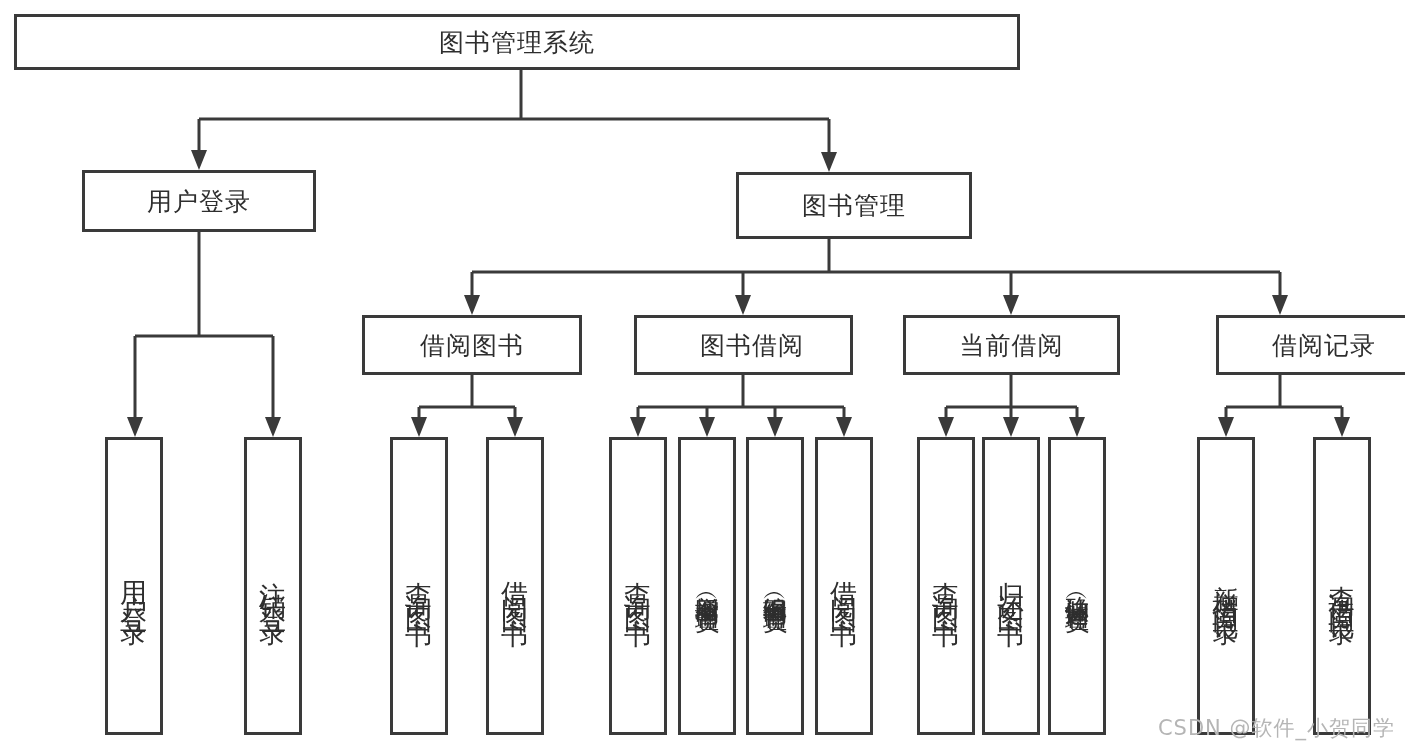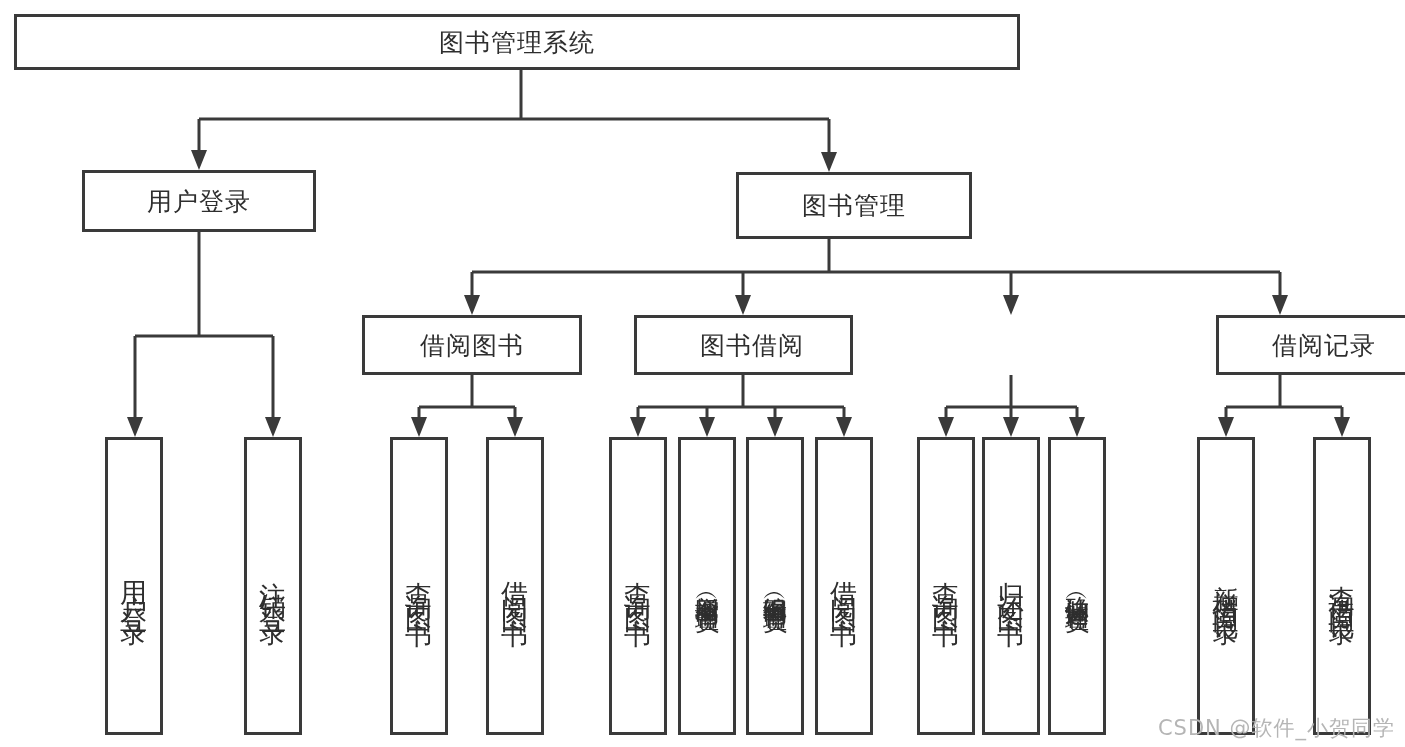--- a/index.html
+++ b/index.html
@@ -108,20 +108,21 @@
       M1334,417 L1350,417 L1342,437 Z"></path>
   </svg>
 
   <div class="node h-node" id="n-root">图书管理系统</div>
 
   <div class="node h-node" id="n-login">用户登录</div>
   <div class="node h-node" id="n-mgmt">图书管理</div>
 
   <div class="node h-node" id="n-newbook">借阅图书</div>
   <div class="node h-node" id="n-borrow">图书借阅</div>
+  <div class="node h-node" id="n-current">当前借阅</div>
   <div class="node h-node" id="n-records">借阅记录</div>
 
   <div class="node leaf v4" id="n-login-user">
       <span class="vtext">用户登录</span>
     </div>
   <div class="node leaf v4" id="n-logout">
       <span class="vtext">注销登录</span>
     </div>
 
   <div class="node leaf v4" id="n-nb-query">

